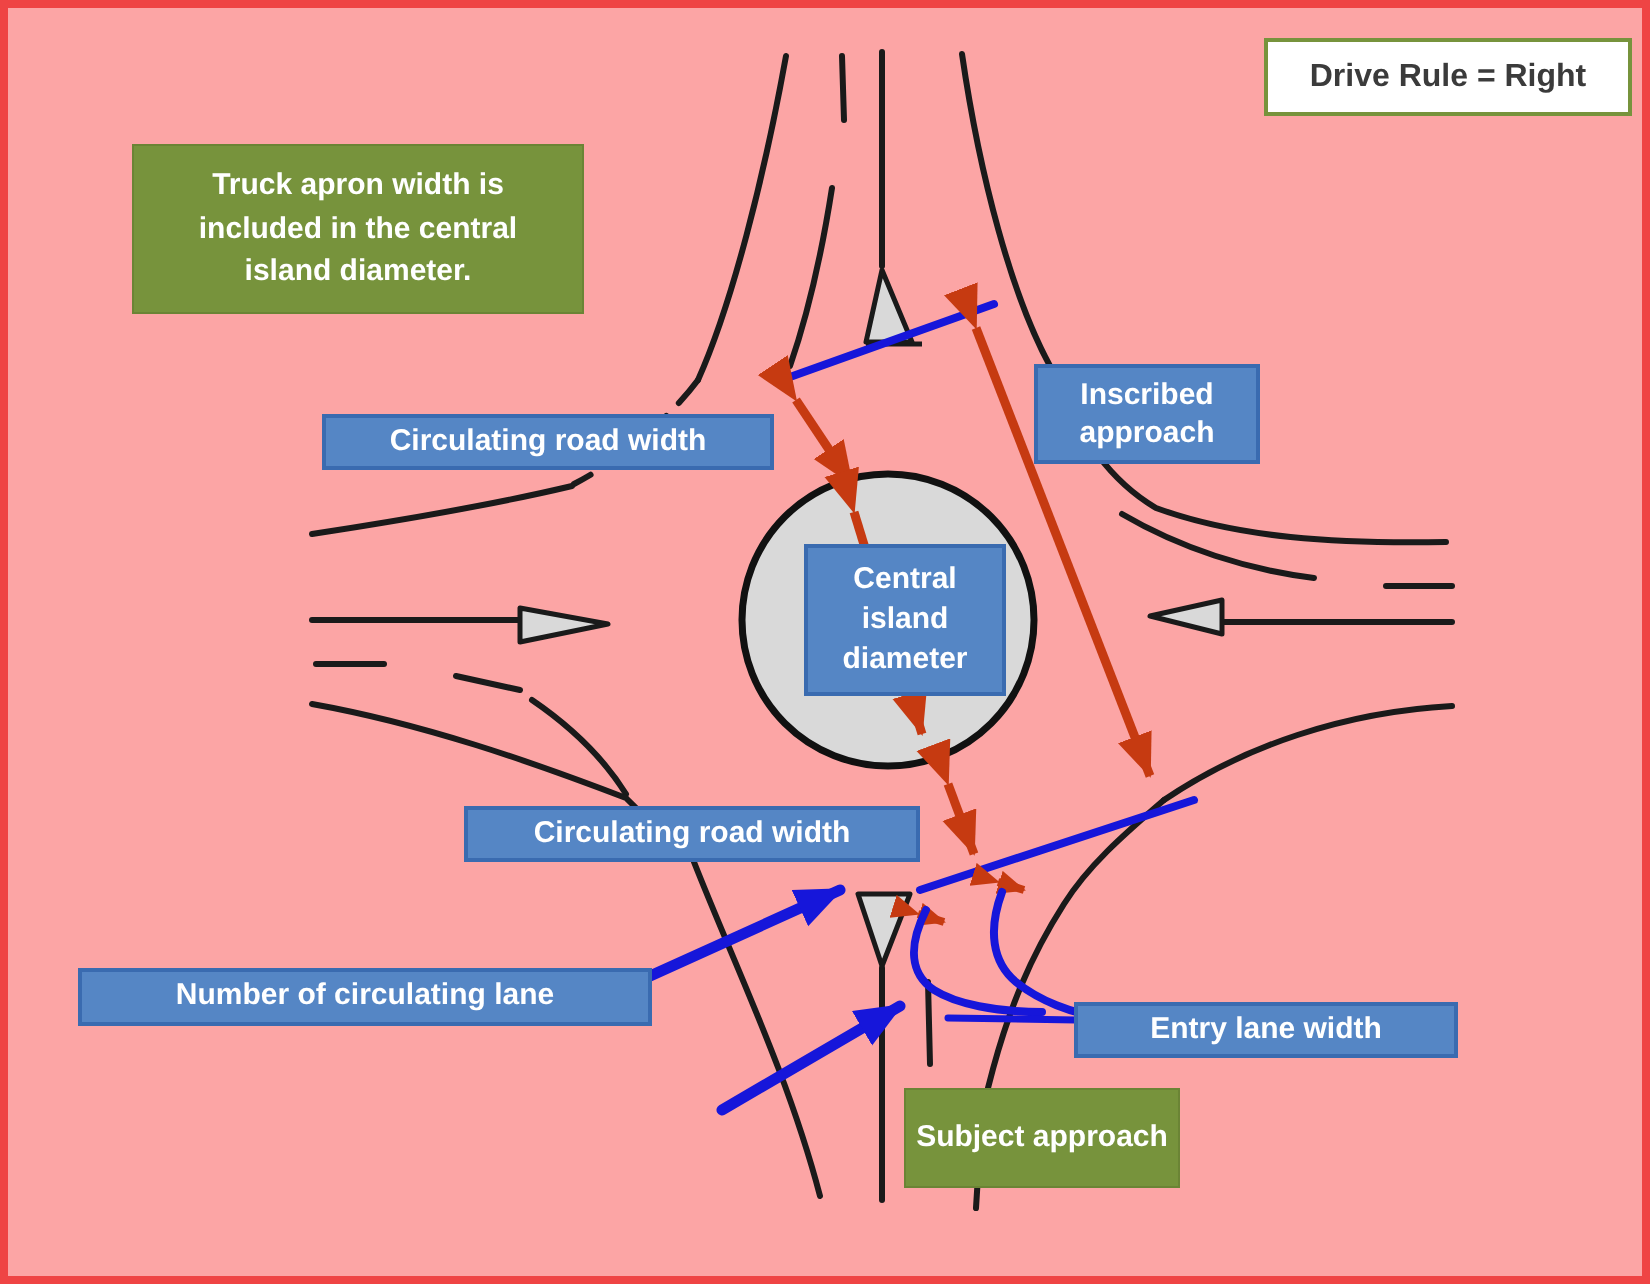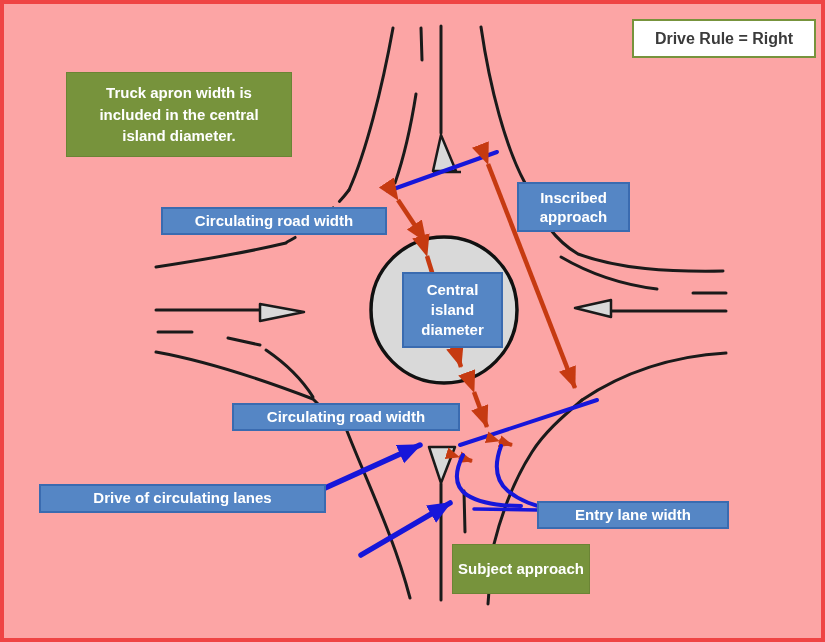--- a/index.html
+++ b/index.html
@@ -125,20 +125,20 @@
   <div id="truck-note" class="lbl green note">Truck apron width is included in the central island diameter.</div>
 
   <div id="circ-top" class="lbl blue">Circulating road width</div>
 
   <div id="inscribed" class="lbl blue">Inscribed approach</div>
 
   <div id="central-island-label" class="lbl blue">Central island diameter</div>
 
   <div id="circ-bottom" class="lbl blue">Circulating road width</div>
 
-  <div id="num-circ" class="lbl blue">Drive of circulating lanes</div>
+  <div id="num-circ" class="lbl blue">Number of circulating lane</div>
 
 
   <div id="entry-width" class="lbl blue">Entry lane width</div>
 
   <div id="subject" class="lbl green">Subject approach</div>
 
 </div>
 
 </body></html>

